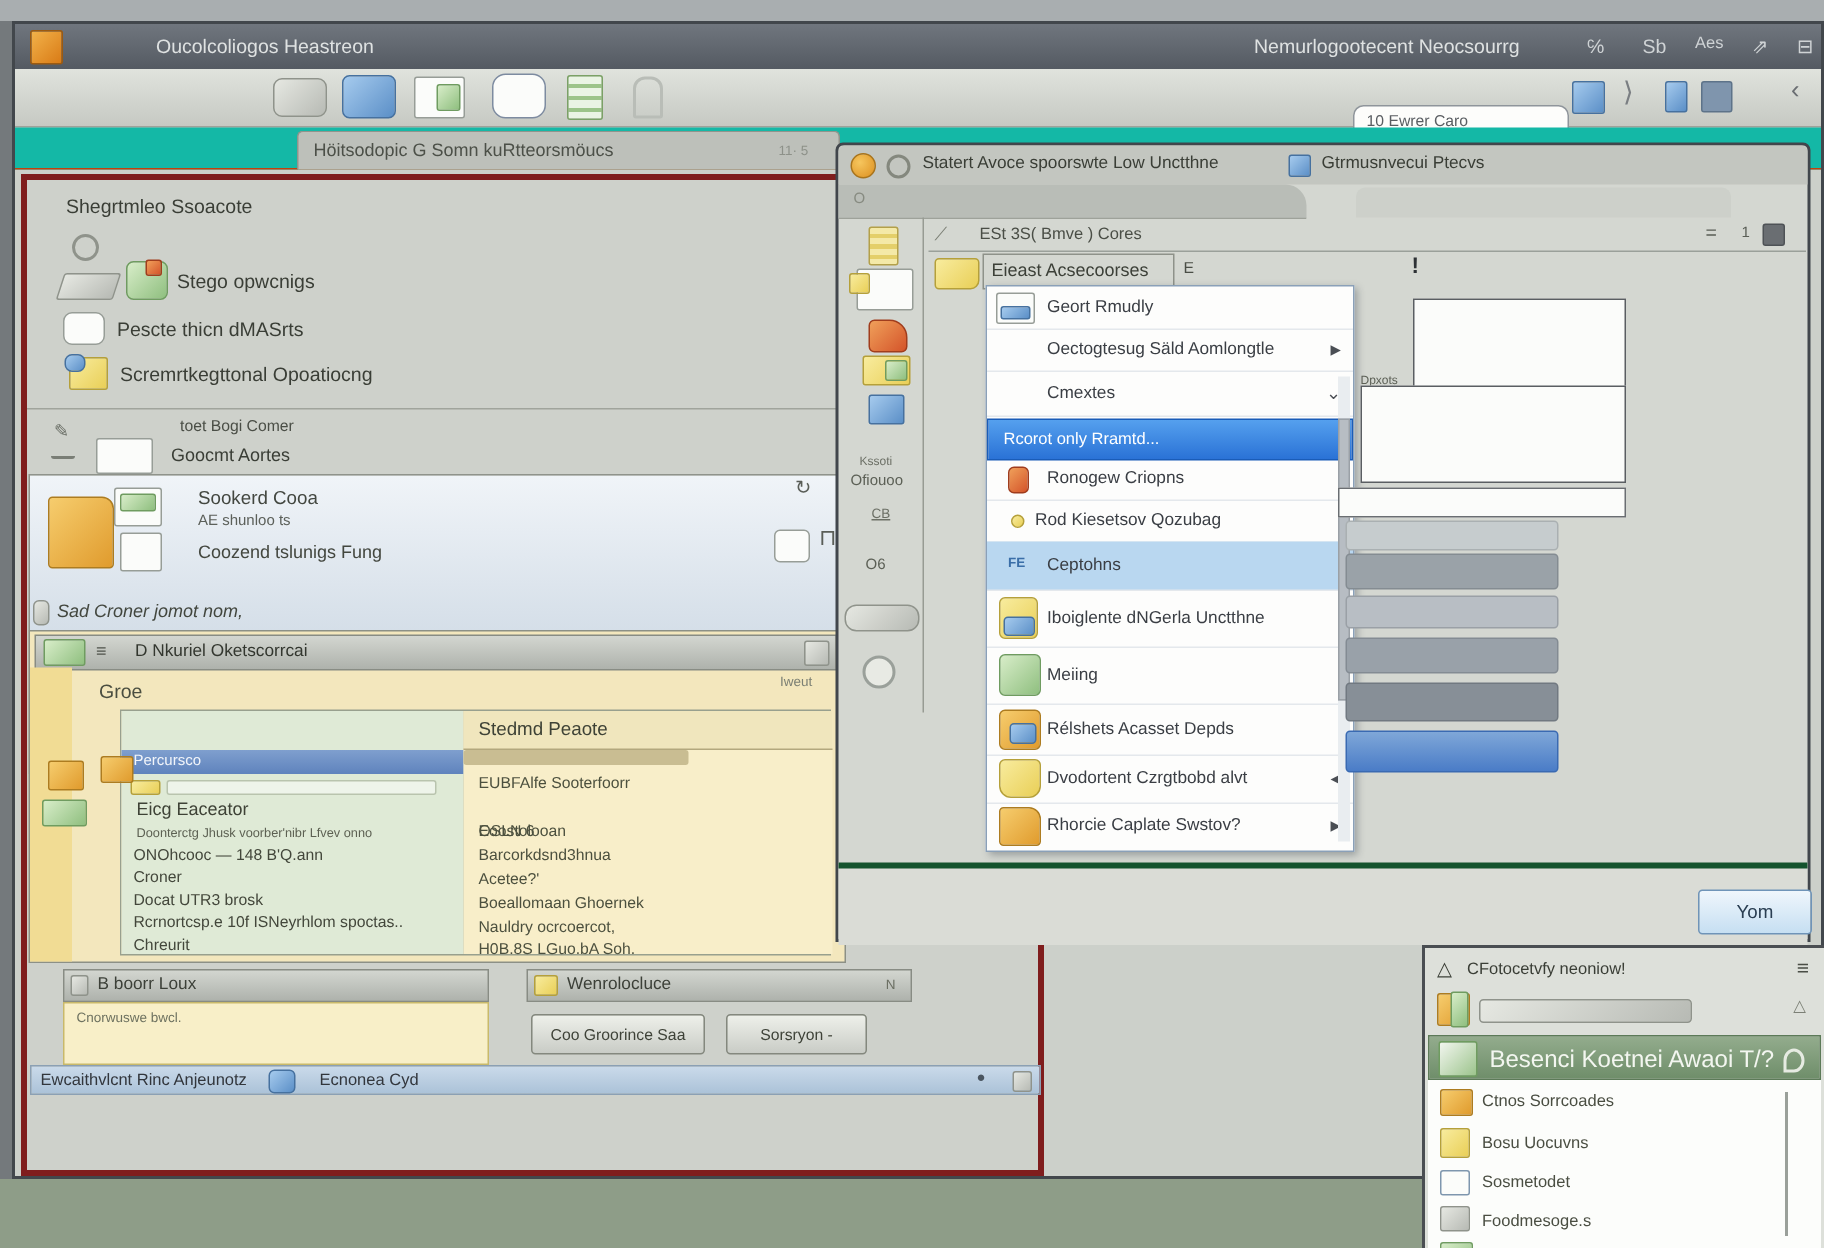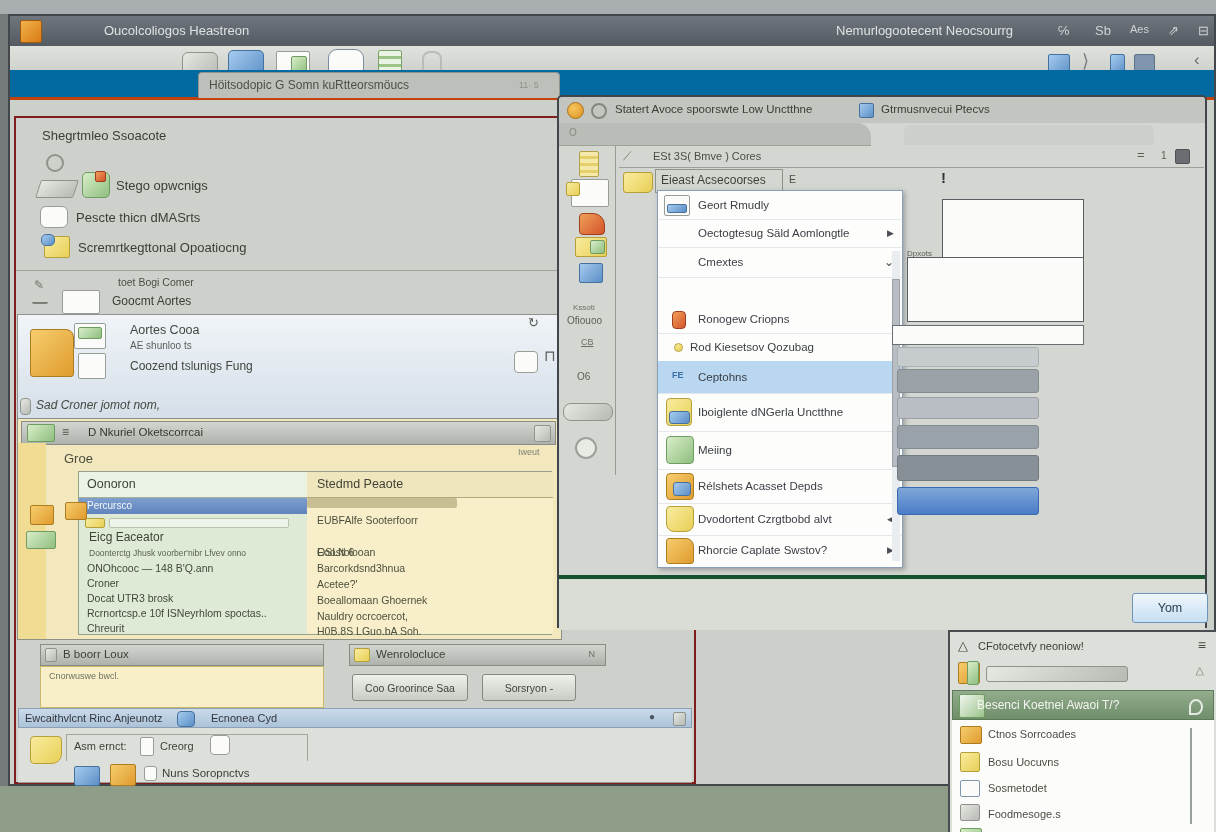--- a/index.html
+++ b/index.html
@@ -56,28 +56,28 @@
     <span class="ic i-gr" style="left:368px;top:4px;width:22px;height:28px;background:repeating-linear-gradient(#eaf4e4 0 5px,#9cc489 5px 8px);border:1px solid #7ba166"></span>
     <span class="ic" style="left:412px;top:5px;width:16px;height:24px;border:2px solid #b9bdb7;border-radius:8px 8px 2px 2px;background:transparent"></span>
     <input class="a" style="left: 892px; top: 24px; width: 126px; height: 20px; border: 1px solid rgb(143, 149, 155); border-radius: 7px; background: rgb(253, 253, 251); font-size: 10.5px; color: rgb(90, 94, 98); padding: 0px 8px; font-family: Liberation Sans, sans-serif;" value="10 Ewrer Caro">
     <span class="ic i-bl" style="left:1038px;top:8px;width:20px;height:20px"></span>
     <span class="tx" style="left:1072px;top:4px;font-size:18px;color:#7a7e82">⟩</span>
     <span class="ic i-bl" style="left:1100px;top:8px;width:13px;height:19px"></span>
     <span class="ic" style="left:1124px;top:8px;width:19px;height:19px;background:#7f95ad;border:1px solid #5d7389"></span>
     <span class="tx" style="left:1184px;top:4px;font-size:17px;color:#6a6e72">‹</span>
   </div>
 
-  <div class="a" style="left:0;top:54px;right:0;height:27px;background:#0369a1;border-bottom:3px solid #c2410c">
+  <div class="a" style="left:0;top:69px;right:0;height:27px;background:#14b8a6;border-bottom:1px solid #c2410c">
     <div class="a" style="left:188px;top:2px;width:360px;height:25px;background:#bdc0ba;border:1px solid #90948c;border-bottom:none;border-radius:4px 4px 0 0">
       <span class="tx" style="left:10px;top:5px;font-size:12px;color:#4c5048">Höitsodopic G Somn kuRtteorsmöucs</span>
       <span class="tx" style="left:320px;top:7px;font-size:9px;color:#8d9189">11· 5</span>
     </div>
   </div>
 
-  <div class="a" style="left:4px;top:100px;width:682px;height:668px;border:2px solid #7f1d1d;box-sizing:border-box;background:#ced1cb">
+  <div class="a" style="left:4px;top:100px;width:682px;height:668px;border:4px solid #7f1d1d;box-sizing:border-box;background:#ced1cb">
 
     <span class="tx" style="left:26px;top:10px;font-size:13px;color:#3a3e36">Shegrtmleo Ssoacote</span>
     <span class="ic" style="left:30px;top:36px;width:14px;height:14px;border:2px solid #8f938b;border-radius:50%;background:transparent"></span>
     <span class="ic i-gy" style="left:22px;top:62px;width:36px;height:16px;transform:skewX(-18deg)"></span>
     <span class="ic i-gr" style="left:66px;top:54px;width:26px;height:24px;border-radius:5px">
       <span class="ic i-rd" style="left:12px;top:-2px;width:9px;height:9px"></span>
     </span>
     <span class="tx" style="left:100px;top:60px;font-size:13px">Stego opwcnigs</span>
     <span class="ic i-wh" style="left:24px;top:88px;width:26px;height:20px;border-radius:6px"></span>
     <span class="tx" style="left:60px;top:92px;font-size:13px">Pescte thicn dMASrts</span>
@@ -93,21 +93,21 @@
     </span>
     <span class="ic i-wh" style="left:46px;top:172px;width:36px;height:22px"></span>
     <span class="tx" style="left:96px;top:176px;font-size:12px">Goocmt Aortes</span>
 
     <div class="a" style="left:1px;top:196px;width:543px;height:198px;background:linear-gradient(180deg,#f0f4f8,#bccbda);border:1px solid #8f938b">
       <span class="ic i-or" style="left:12px;top:14px;width:42px;height:46px;border-radius:3px 8px 3px 3px"></span>
       <span class="ic i-wh" style="left:56px;top:8px;width:30px;height:24px">
         <span class="ic i-gr" style="left:3px;top:3px;width:22px;height:10px"></span>
       </span>
       <span class="ic i-wh" style="left:60px;top:38px;width:26px;height:24px"></span>
-      <span class="tx" style="left:112px;top:8px;font-size:12.5px;color:#434740">Aortes Cooa</span>
+      <span class="tx" style="left:112px;top:8px;font-size:12.5px;color:#434740">Sookerd Cooa</span>
       <span class="tx" style="left:112px;top:25px;font-size:10px;color:#5c605a">AE shunloo ts</span>
       <span class="tx" style="left:112px;top:44px;font-size:12px;color:#43473f">Coozend tslunigs Fung</span>
       <span class="tx" style="left:510px;top:0px;font-size:13px;color:#5a5e58">↻</span>
       <span class="ic i-wh" style="left:496px;top:36px;width:22px;height:20px;border-radius:4px"></span>
       <span class="tx" style="left:526px;top:32px;font-size:15px;color:#5a5e58">⊓</span>
       <div class="a" style="left:8px;top:146px;width:192px;height:27px;background:linear-gradient(#f6d27a,#e9b64b);border:1px solid #c3973b;border-radius:3px 3px 0 0">
         <span class="ic i-gr" style="left:5px;top:5px;width:18px;height:15px"></span>
         <span class="tx" style="left:30px;top:6px;font-size:11.5px;color:#4c4434">Obehechuaf xlmLJoGoles</span>
       </div>
       <div class="a" style="left:206px;top:152px;width:328px;height:15px;border-radius:8px;background:linear-gradient(#c3ccd4,#aab4be);border:1px solid #97a0aa"></div>
@@ -125,23 +125,20 @@
       </div>
       <div class="a" style="left:0;top:24px;width:28px;height:196px;background:#f1dc94"></div>
       <span class="tx" style="left:46px;top:32px;font-size:13px;color:#4a4e40">Groe</span>
       <span class="tx" style="left:500px;top:28px;font-size:9px;color:#7c8074">Iweut</span>
       <span class="ic i-or" style="left:12px;top:86px;width:22px;height:18px"></span>
       <span class="ic i-gr" style="left:8px;top:112px;width:28px;height:16px"></span>
 
       <div class="a" style="left:60px;top:52px;width:474px;height:164px;border:1px solid #98a08e;box-sizing:border-box">
 
         <div class="a" style="left:0;top:0;width:228px;height:100%;background:#dfead6;border-right:1px solid #a8b09a">
-          <div class="a" style="left:0;top:0;width:100%;height:26px;background:#ebf3e5;border-bottom:1px solid #a8b09a;box-sizing:border-box">
-            <span class="tx" style="left:8px;top:5px;font-size:12.5px;color:#3e4236">Oonoron</span>
-          </div>
           <div class="a" style="left:0;top:26px;width:100%;height:16px;background:linear-gradient(#7f9fce,#5f83bd)">
             <span class="tx" style="left:8px;top:2px;font-size:10px;color:#f2f5fa">Percursco</span>
           </div>
           <span class="ic i-yl" style="left:6px;top:46px;width:18px;height:8px"></span>
           <span class="ic" style="left:30px;top:46px;width:178px;height:8px;background:#eef4ea;border:1px solid #b9c4ae"></span>
           <span class="row-lb" style="left:10px;top:58px;font-size:12px;color:#3e4236">Eicg Eaceator</span>
           <span class="row-lb" style="left:10px;top:76px;font-size:8.5px;color:#5c6052">Doonterctg Jhusk voorber'nibr Lfvev onno</span>
           <span class="row-lb" style="left:8px;top:90px;font-size:10.5px;color:#43473b">ONOhcooc — 148 B'Q.ann</span>
           <span class="row-lb" style="left:8px;top:105px;font-size:10.5px;color:#43473b">Croner</span>
           <span class="row-lb" style="left:8px;top:120px;font-size:10.5px;color:#43473b">Docat UTR3 brosk</span>
@@ -187,32 +184,20 @@
     </div>
 
     <div class="a" style="left:2px;top:590px;width:674px;height:20px;background:linear-gradient(#cadaea,#abc2d8);border:1px solid #8ba0b4;box-sizing:border-box">
       <span class="tx" style="left:6px;top:3px;font-size:11px;color:#32363c">Ewcaithvlcnt Rinc Anjeunotz</span>
       <span class="ic i-bl" style="left:158px;top:2px;width:16px;height:14px;border-radius:4px"></span>
       <span class="tx" style="left:192px;top:3px;font-size:11px;color:#32363c">Ecnonea Cyd</span>
       <span class="tx" style="left:630px;top:2px;font-size:10px;color:#4a5560">●</span>
       <span class="ic i-gy" style="left:654px;top:3px;width:11px;height:12px"></span>
     </div>
 
-    <div class="a" style="left:2px;top:610px;width:674px;height:54px;background:#dde0da;border-bottom:1px solid #9a9e96">
-      <span class="ic i-yl" style="left:12px;top:8px;width:30px;height:26px;border-radius:4px 4px 10px 4px"></span>
-      <div class="a" style="left:48px;top:6px;width:240px;height:26px;border:1px solid #a2a69e;border-bottom:none"></div>
-      <span class="tx" style="left:56px;top:12px;font-size:11px;color:#3c4038">Asm ernct:</span>
-      <span class="ic i-wh" style="left:122px;top:9px;width:12px;height:17px"></span>
-      <span class="tx" style="left:142px;top:12px;font-size:11px;color:#3c4038">Creorg</span>
-      <span class="ic i-wh" style="left:192px;top:7px;width:18px;height:18px;border-radius:4px"></span>
-      <span class="ic i-bl" style="left:56px;top:38px;width:24px;height:18px"></span>
-      <span class="ic i-or" style="left:92px;top:36px;width:24px;height:20px"></span>
-      <span class="ic i-wh" style="left:126px;top:38px;width:11px;height:13px;border-radius:3px"></span>
-      <span class="tx" style="left:144px;top:39px;font-size:11.5px;color:#3c4038">Nuns Soropnctvs</span>
-    </div>
   </div>
 </div>
 
 <div class="a" style="left:557px;top:95px;width:650px;height:533px;border:2px solid #41464c;box-sizing:border-box;background:#d4d7d1;border-radius:5px 5px 0 0">
 
   <div class="a" style="left:0;top:0;right:0;height:26px;background:#c3c6c0;border-radius:4px 4px 0 0">
     <span class="ic" style="left:8px;top:5px;width:15px;height:15px;border-radius:50%;background:radial-gradient(circle at 35% 35%,#f6c65e,#dd9020);border:1px solid #a8741c"></span>
     <span class="ic" style="left:32px;top:6px;width:12px;height:12px;border-radius:50%;border:2px solid #84887e;background:transparent"></span>
     <span class="tx" style="left:56px;top:6px;font-size:11.5px;color:#3a3e36">Statert Avoce spoorswte Low Unctthne</span>
     <span class="ic i-bl" style="left:300px;top:6px;width:13px;height:13px"></span>
@@ -262,20 +247,23 @@
       </span>
       <span class="dd-lb">Geort Rmudly</span>
     </div>
     <div class="dd-it" style="top:28px;height:28px">
       <span class="dd-lb">Oectogtesug Säld Aomlongtle</span>
       <span class="dd-ar">▶</span>
     </div>
     <div class="dd-it" style="top:56px;height:30px">
       <span class="dd-lb">Cmextes</span>
       <span class="dd-ar" style="font-size:12px">⌄</span>
+    </div>
+    <div class="dd-it dd-sel" style="top:88px;height:26px;border:1px solid #1a5cb8">
+      <span class="dd-lb" style="left:10px;font-size:11px">Rcorot only Rramtd...</span>
     </div>
     <div class="dd-it" style="top:114px;height:28px">
       <span class="ic i-rd" style="left:14px;top:6px;width:12px;height:16px;border-radius:4px"></span>
       <span class="dd-lb">Ronogew Criopns</span>
     </div>
     <div class="dd-it" style="top:142px;height:28px">
       <span class="ic i-yl" style="left:16px;top:10px;width:7px;height:7px;border-radius:50%"></span>
       <span class="dd-lb" style="left:32px">Rod Kiesetsov Qozubag</span>
     </div>
     <div class="dd-it dd-hl" style="top:170px;height:32px">
@@ -336,21 +324,21 @@
   <span class="tx" style="left:28px;top:8px;font-size:11px;color:#3a3e36">CFotocetvfy neoniow!</span>
   <span class="tx" style="right:10px;top:5px;font-size:14px;color:#4a4e46">≡</span>
   <span class="ic i-or" style="left:8px;top:30px;width:20px;height:20px">
     <span class="ic i-gr" style="left:8px;top:-2px;width:10px;height:22px"></span>
   </span>
   <span class="ic i-gy" style="left:36px;top:34px;width:140px;height:14px;border-radius:3px"></span>
   <span class="tx" style="right:12px;top:32px;font-size:11px;color:#7c8076">△</span>
 
   <div class="a" style="left:2px;top:58px;width:262px;height:30px;background:linear-gradient(#93ac8d,#6f8e6a);border:1px solid #5c7a58;box-sizing:border-box">
     <span class="ic i-gr" style="left:6px;top:3px;width:24px;height:22px;background:linear-gradient(135deg,#f2f6ef,#9cc48c)"></span>
-    <span class="tx" style="left:24px;top:7px;font-size:12px;color:#f3f6f0">Besenci Koetnei Awaoi T/?</span>
+    <span class="tx" style="left:40px;top:7px;font-size:16px;color:#f3f6f0">Besenci Koetnei Awaoi T/?</span>
     <span class="ic" style="right:10px;top:8px;width:10px;height:12px;border:2px solid #e6ebe2;border-radius:50% 50% 50% 0;background:transparent"></span>
   </div>
 
   <div class="a" style="left:2px;top:88px;width:262px;height:114px;background:#fcfdfb;overflow:hidden">
     <span class="ic i-or" style="left:8px;top:6px;width:20px;height:16px"></span>
     <span class="tx" style="left:36px;top:8px;font-size:11px;color:#4a4e42">Ctnos Sorrcoades</span>
     <span class="ic i-yl" style="left:8px;top:32px;width:18px;height:18px"></span>
     <span class="tx" style="left:36px;top:36px;font-size:11px;color:#4a4e42">Bosu Uocuvns</span>
     <span class="ic i-wh" style="left:8px;top:60px;width:18px;height:15px;border-color:#7e96ae"></span>
     <span class="tx" style="left:36px;top:62px;font-size:11px;color:#4a4e42">Sosmetodet</span>

